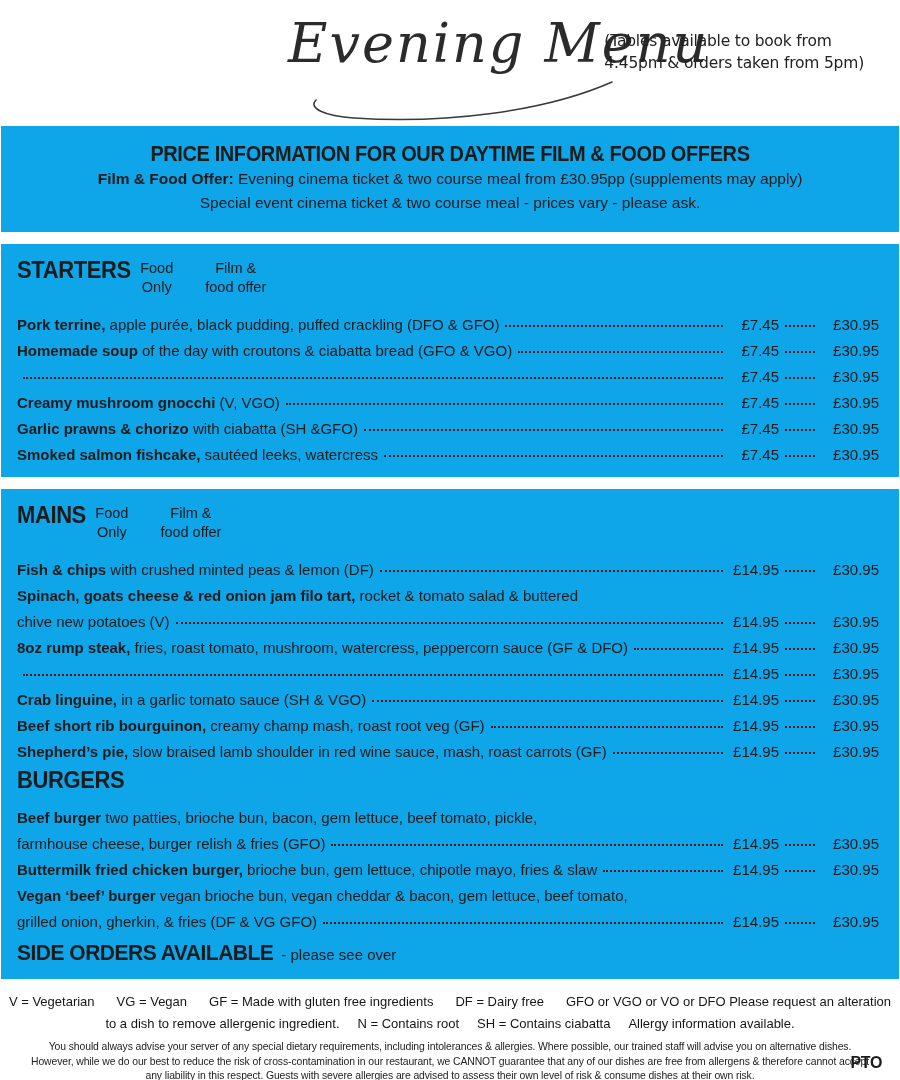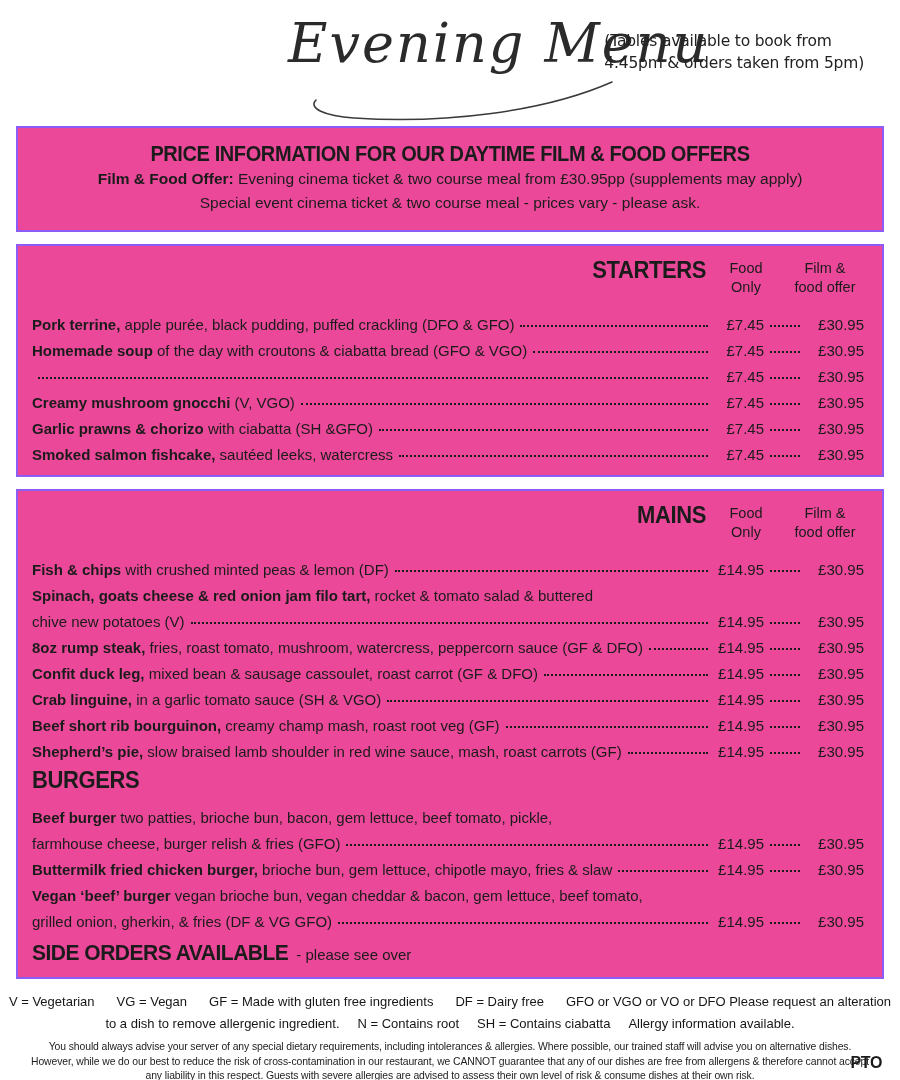--- a/index.html
+++ b/index.html
@@ -7,28 +7,28 @@
   .page{position:relative;width:900px;height:1080px;overflow:hidden;background:#fff;}
 
   
   .header{position:relative;height:126px;}
   .script-wrap{position:absolute;left:288px;top:12px;width:340px;text-align:center;}
   .script-title{font-family:"DejaVu Serif",serif;font-style:italic;font-size:54px;letter-spacing:2px;color:#2b2b2b;white-space:nowrap;}
   .flourish{position:absolute;left:6px;top:66px;}
   .note{position:absolute;right:36px;top:30px;font-family:"DejaVu Sans",sans-serif;font-weight:400;font-size:15.5px;line-height:22px;letter-spacing:-0.2px;color:#222;}
 
   
-  .box{border:2px solid #8b5cf6;margin:0 16px 12px;background:#ec4899;}
+  .box{border:2px solid #0ea5e9;margin:0 1px 12px;background:#0ea5e9;}
   .price-box{text-align:center;padding:13px 10px 15px;}
   .pb-title{font-size:20px;line-height:26px;}
   .cond{font-weight:700;letter-spacing:-0.4px;display:inline-block;transform:scaleY(1.06);transform-origin:50% 100%;}
   .pb-line{font-size:15.5px;line-height:24px;}
   .menu-box{padding:12px 18px 12px 14px;}
 
-  .sec-head{display:flex;justify-content:flex-end;align-items:flex-start;margin-bottom:10px;gap:14px;}
+  .sec-head{display:flex;justify-content:flex-start;align-items:flex-start;margin-bottom:10px;}
   .sec-title{font-size:22px;line-height:26px;}
   .col-heads{display:flex;gap:14px;text-align:center;font-size:14.5px;line-height:19px;margin-top:1px;}
   .col-f{width:52px;}
   .col-o{width:78px;}
 
   .item .line{display:flex;align-items:flex-end;height:26px;font-size:15px;white-space:nowrap;}
   .txt b{font-weight:700;}
   .leader{flex:1;border-bottom:2px dotted #1b1b1b;margin:0 6px 6px;min-width:16px;}
   .mid{width:30px;border-bottom:2px dotted #1b1b1b;margin:0 6px 6px;}
   .price{text-align:right;}
@@ -183,21 +183,20 @@
         <div class="line">
           <span class="txt"><b>8oz rump steak,</b><span> fries, roast tomato, mushroom, watercress, peppercorn sauce (GF &amp; DFO)</span></span>
           <span class="leader"></span>
           <span class="price p-food">£14.95</span>
           <span class="mid"></span>
           <span class="price p-offer">£30.95</span>
         </div>
       </div>
       <div class="item">
         <div class="line">
-          <span class="txt"><b>Confit duck leg,</b><span> mixed bean &amp; sausage cassoulet, roast carrot (GF &amp; DFO)</span></span>
           <span class="leader"></span>
           <span class="price p-food">£14.95</span>
           <span class="mid"></span>
           <span class="price p-offer">£30.95</span>
         </div>
       </div>
       <div class="item">
         <div class="line">
           <span class="txt"><b>Crab linguine,</b><span> in a garlic tomato sauce (SH &amp; VGO)</span></span>
           <span class="leader"></span>

